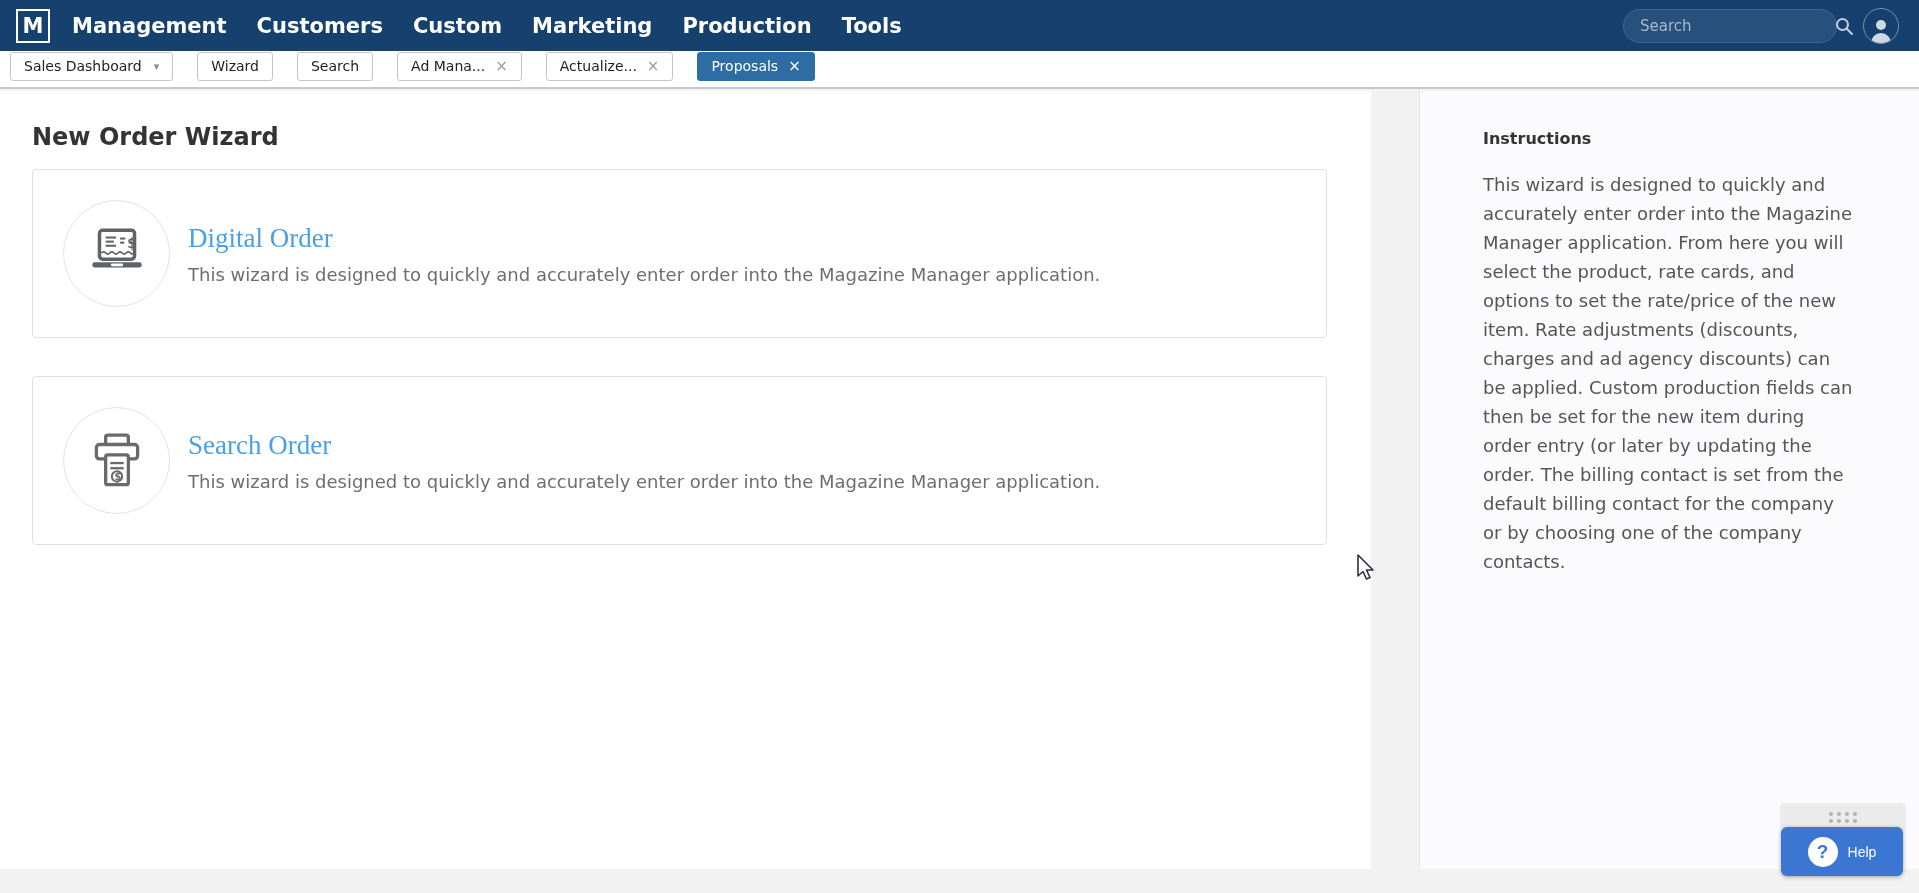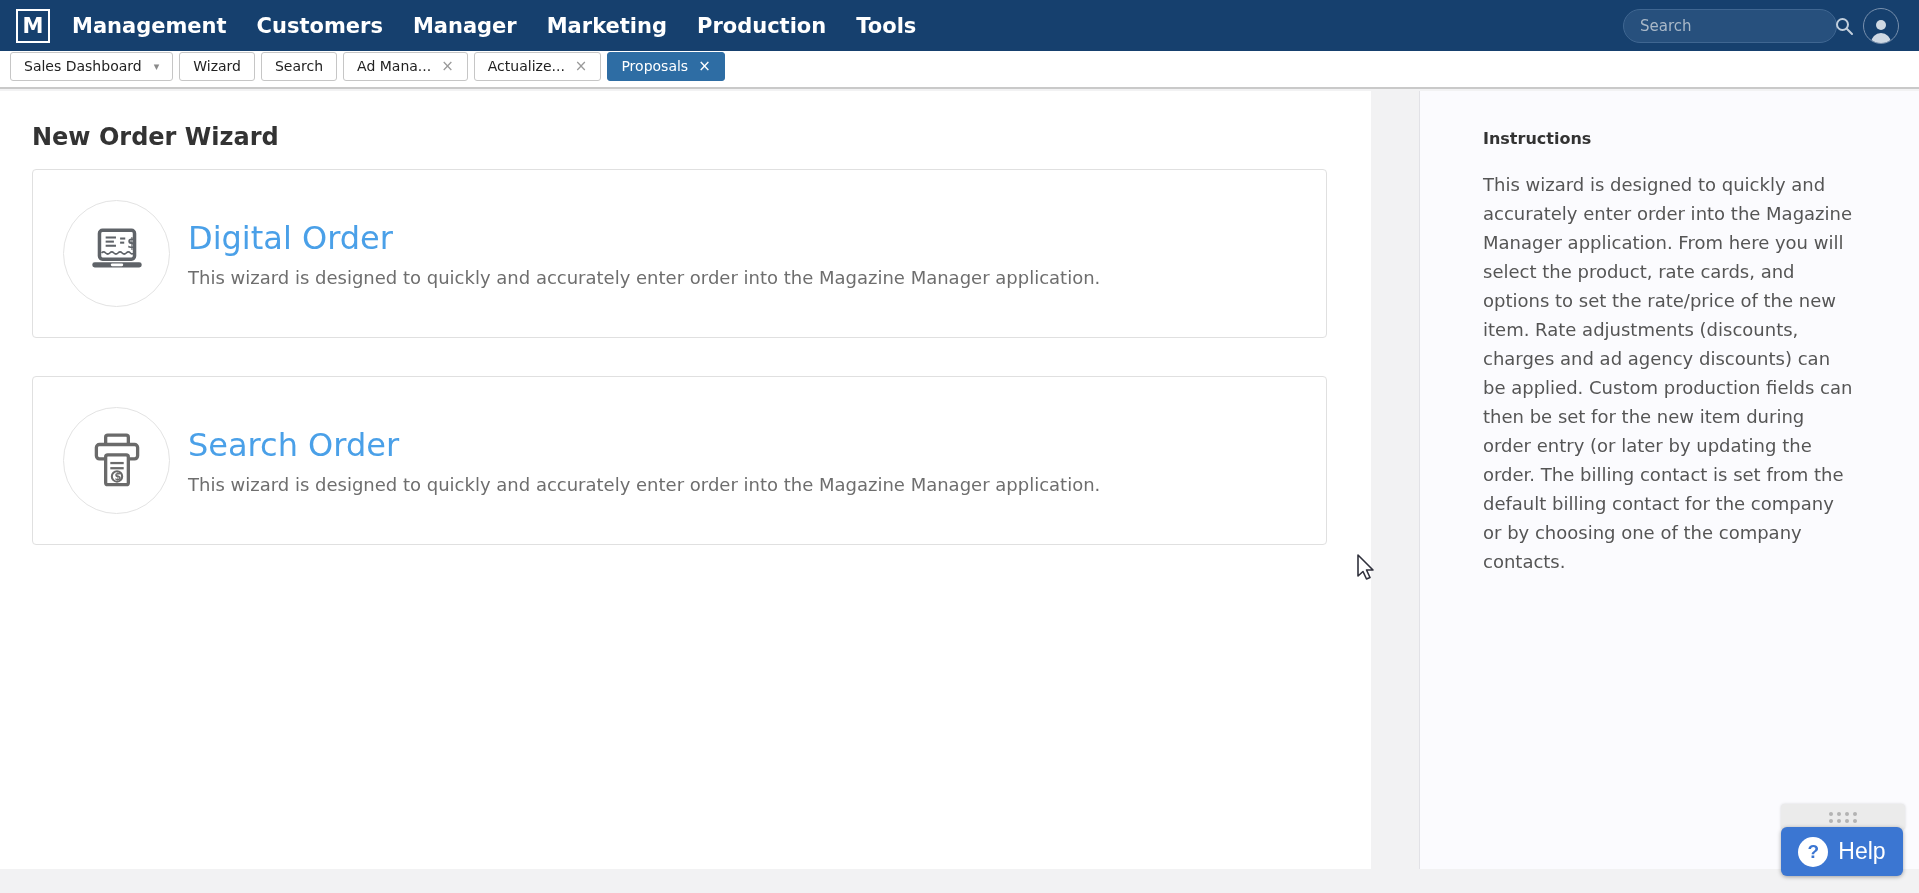--- a/index.html
+++ b/index.html
@@ -44,21 +44,21 @@
     width: 36px; height: 36px; border-radius: 50%;
     border: 1px solid #7890ad; display: flex; align-items: flex-end;
     justify-content: center; overflow: hidden; cursor: pointer;
     margin-right: 6px;
   }
 
   
   .tabbar {
     height: 38px; background: #ffffff;
     border-bottom: 2px solid #c9c9c9;
-    display: flex; align-items: center; gap: 6px;
+    display: flex; align-items: center; gap: 24px;
     padding: 2px 0 8px 10px;
   }
   .tab {
     height: 29px; background: #fff; border: 1px solid #c6c6c6;
     border-radius: 3px; display: flex; align-items: center;
     padding: 0 13px; font-size: 14px; color: #222;
     gap: 10px; cursor: pointer; white-space: nowrap;
   }
   .tab .caret { color: #8a8a8a; font-size: 11px; margin-left: 2px; }
   .tab .close { color: #9a9a9a; font-size: 15px; line-height: 1; cursor: pointer; }
@@ -81,22 +81,22 @@
   }
   .card + .card { margin-top: 38px; }
   .card-icon-circle {
     width: 107px; height: 107px; border-radius: 50%;
     border: 1px solid #e3e3e3; margin-left: 30px;
     display: flex; align-items: center; justify-content: center;
     flex: 0 0 auto;
   }
   .card-text { margin-left: 18px; }
   .card-title {
-    font-size: 32px; color: #4aa0e8; font-weight: 400;
-    cursor: pointer; text-decoration: none; display: inline-block;
+    font-size: 27px; color: #4aa0e8; font-weight: 400;
+    cursor: pointer; text-decoration: none; display: inline-block; font-family: Liberation Serif, serif;
   }
   .card-desc { font-size: 18px; color: #6e6e6e; margin-top: 10px; }
 
   .aside {
     width: 500px; flex: 0 0 auto;
     background: #fbfbfe; border-left: 1px solid #e2e2e6;
     padding: 38px 60px 0 63px;
   }
   .aside-title { font-size: 16px; font-weight: bold; color: #333; }
   .aside-body {
@@ -119,34 +119,34 @@
     position: relative; width: 122px; height: 49px; background: #3b76d2;
     border: none; border-radius: 6px; cursor: pointer;
     display: flex; align-items: center; justify-content: center; gap: 10px;
     box-shadow: 0 1px 4px rgba(0,0,0,0.35);
   }
   .help-q-circle {
     width: 30px; height: 30px; border-radius: 50%; background: #ffffff;
     color: #3b76d2; font-size: 19px; font-weight: bold;
     display: flex; align-items: center; justify-content: center;
   }
-  .help-label { color: #ffffff; font-size: 23px; }
+  .help-label { color: #ffffff; font-size: 14px; }
 
   
   .cursor { position: absolute; left: 1352px; top: 553px; z-index: 30; pointer-events: none; }
 </style>
 </head>
 <body>
 
 <div class="navbar">
   <div class="logo">M</div>
   <div class="nav-items">
     <div class="nav-item">Management</div>
     <div class="nav-item">Customers</div>
-    <div class="nav-item">Manager</div>
+    <div class="nav-item">Custom</div>
     <div class="nav-item">Marketing</div>
     <div class="nav-item">Production</div>
     <div class="nav-item">Tools</div>
   </div>
   <div class="nav-spacer"></div>
   <div class="search-pill">
     <input type="text" placeholder="Search" style="">
     <svg class="search-icon" viewBox="0 0 20 20">
       <circle cx="8.5" cy="8.5" r="5.5" fill="none" stroke="#c2cfdd" stroke-width="2"></circle>
       <line x1="12.8" y1="12.8" x2="18" y2="18" stroke="#c2cfdd" stroke-width="2" stroke-linecap="round"></line>

